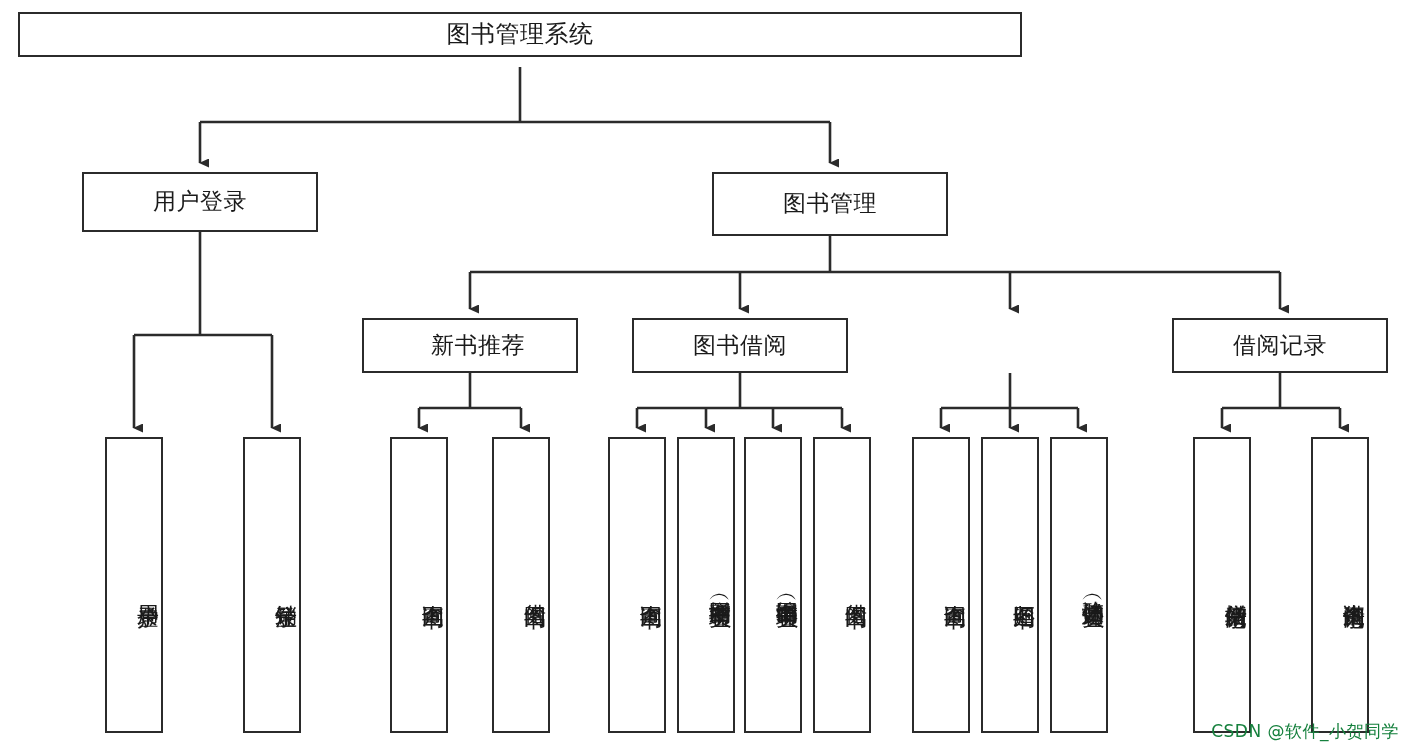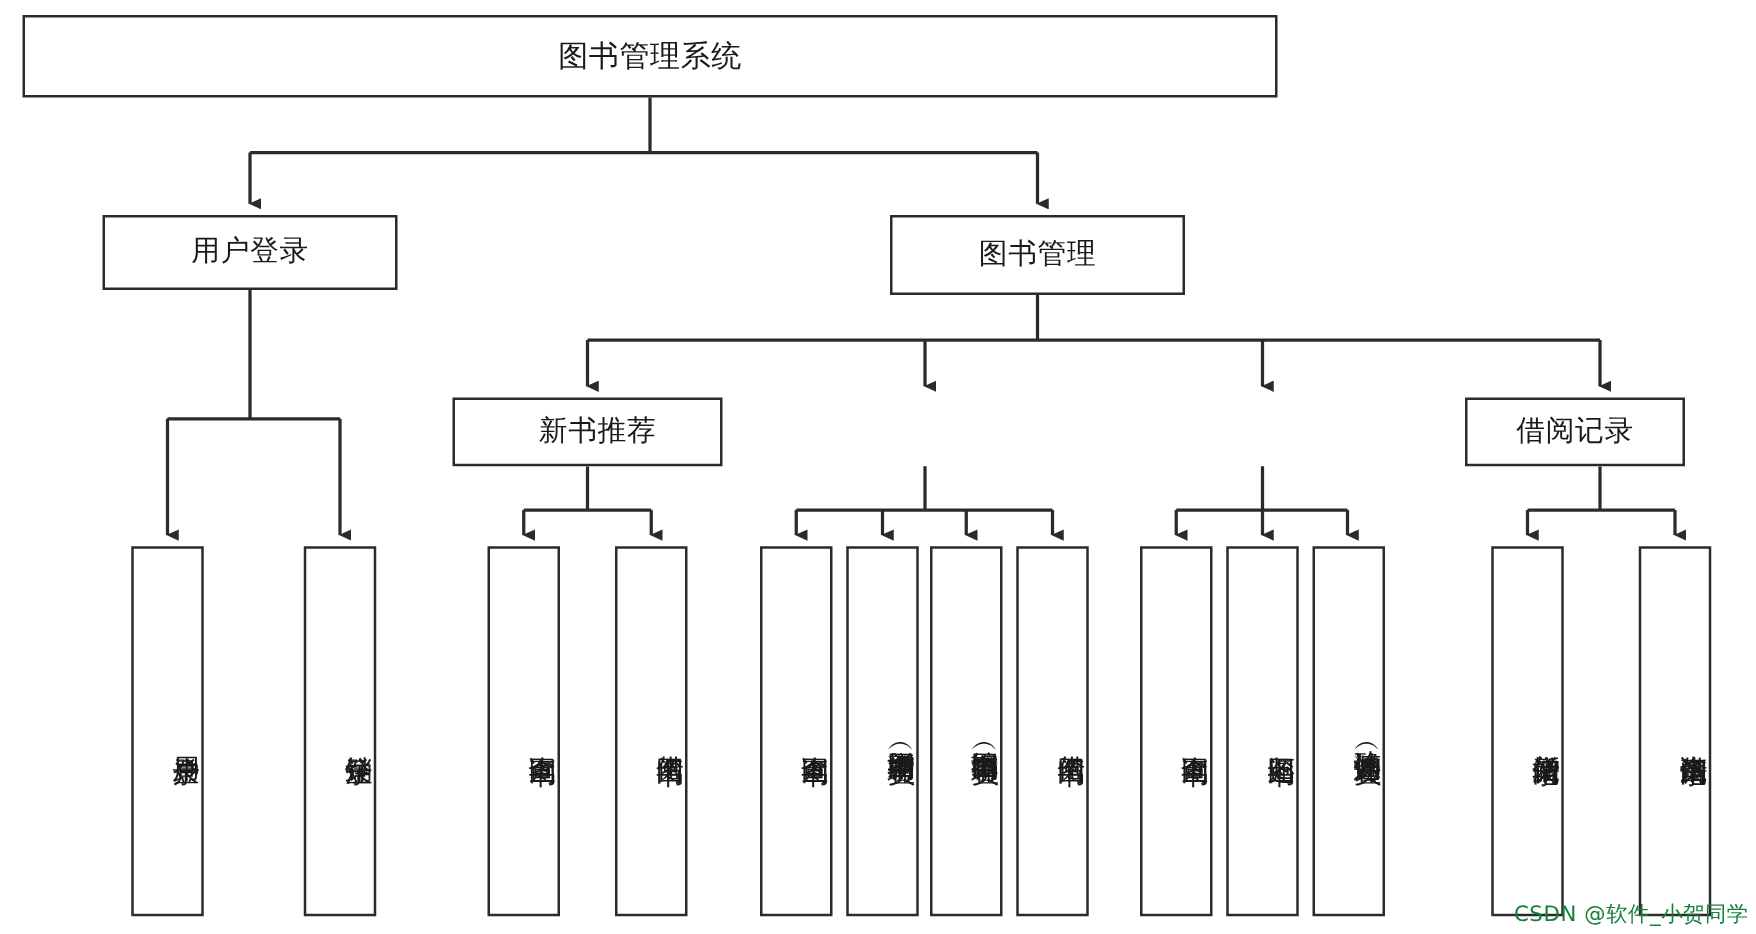--- a/index.html
+++ b/index.html
@@ -120,35 +120,38 @@
       <path d="M1010,408 L1010,428" marker-end="url(#arrowhead)"></path>
       <path d="M1078,408 L1078,428" marker-end="url(#arrowhead)"></path>
 
       <path d="M1280,373 L1280,408"></path>
       <path d="M1222,408 L1340,408"></path>
       <path d="M1222,408 L1222,428" marker-end="url(#arrowhead)"></path>
       <path d="M1340,408 L1340,428" marker-end="url(#arrowhead)"></path>
     </g>
   </svg>
 
-  <div class="node horizontal root" style="left:18px; top:12px; width:1004px; height:66px;">
+  <div class="node horizontal root" style="left:18px; top:12px; width:1004px; height:45px;">
     <span class="node-label">图书管理系统</span>
   </div>
 
   <div class="node horizontal" style="left:82px; top:172px; width:236px; height:60px;">
     <span class="node-label">用户登录</span>
   </div>
   <div class="node horizontal" style="left:712px; top:172px; width:236px; height:64px;">
     <span class="node-label">图书管理</span>
   </div>
 
   <div class="node horizontal" style="left:362px; top:318px; width:216px; height:55px;padding-left:16px;">
     <span class="node-label">新书推荐</span>
   </div>
-  <div class="node horizontal" style="left:1172px; top:318px; width:176px; height:55px;">
+  <div class="node horizontal" style="left:632px; top:318px; width:216px; height:55px;">
+    <span class="node-label">图书借阅</span>
+  </div>
+  <div class="node horizontal" style="left:1172px; top:318px; width:216px; height:55px;">
     <span class="node-label">借阅记录</span>
   </div>
 
   <div class="node vertical" style="left:105px; top:437px; width:58px; height:296px;">
     <span class="node-label">用户登录</span>
   </div>
   <div class="node vertical" style="left:243px; top:437px; width:58px; height:296px;">
     <span class="node-label">注销登录</span>
   </div>
 

